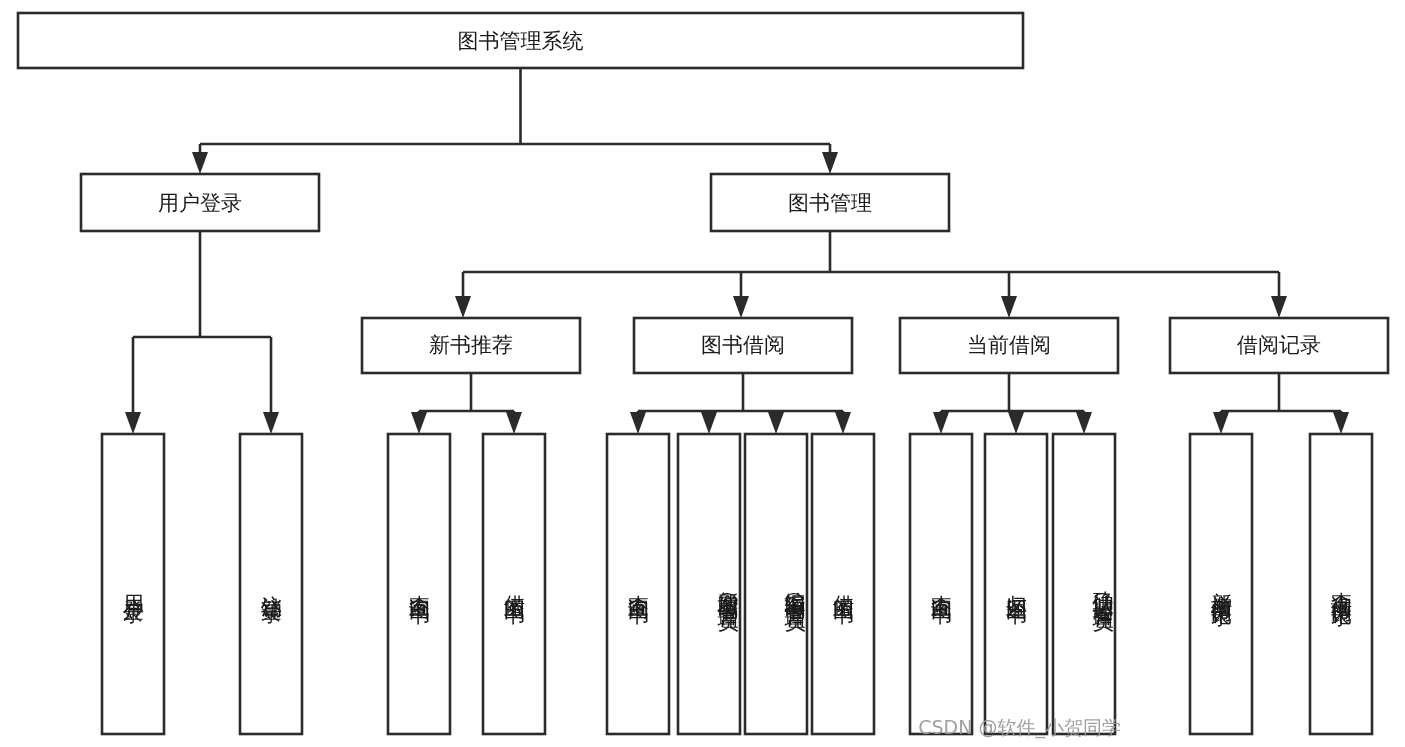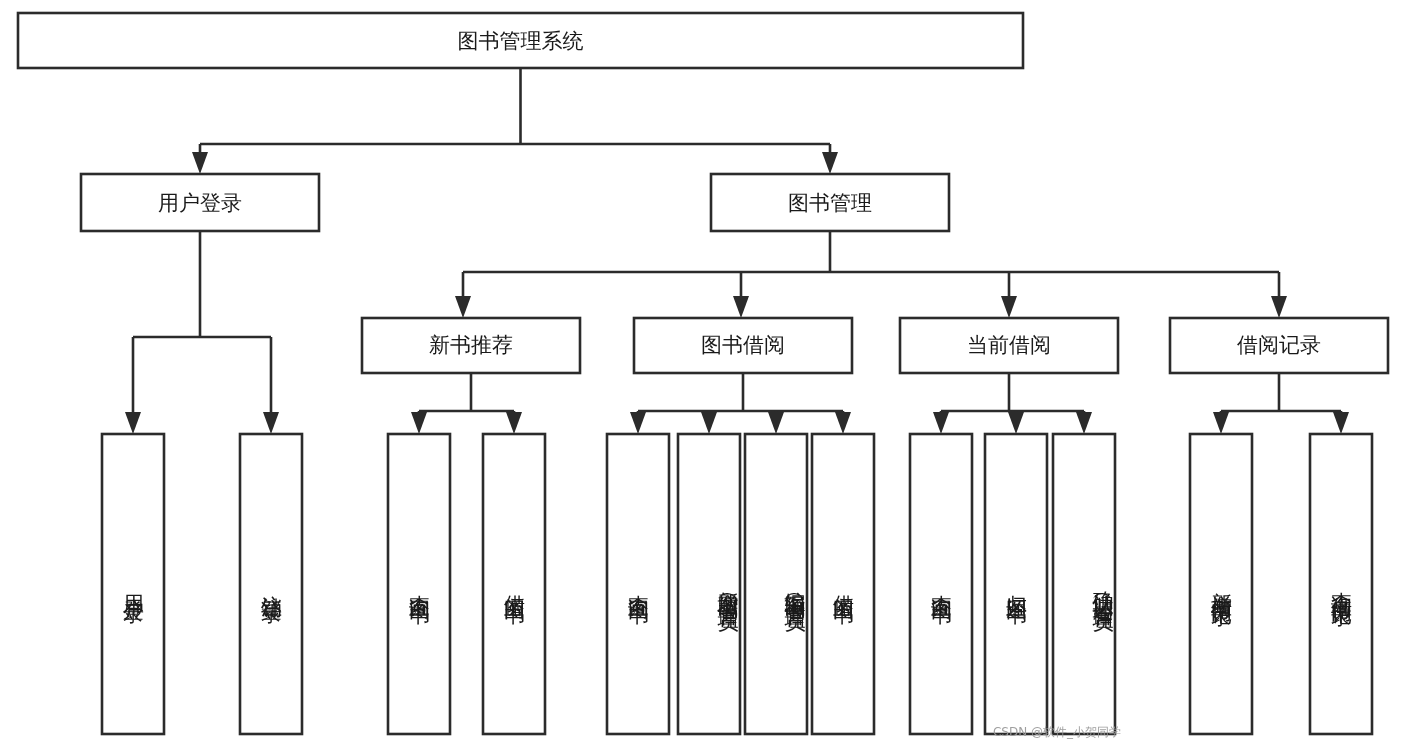--- a/index.html
+++ b/index.html
@@ -60,21 +60,21 @@
     letter-spacing: 3px;
     white-space: nowrap;
     text-align: center;
     pointer-events: none;
   }
   .watermark {
     position: absolute;
     right: 8px;
     bottom: 6px;
     font-family: "DejaVu Sans", "Liberation Sans", sans-serif;
-    font-size: 12px;
+    font-size: 19px;
     color: #9a9a9a;
     white-space: nowrap;
     opacity: 0.95;
   }
 </style>
 </head>
 <body>
 
 <div id="diagram-root">
 

